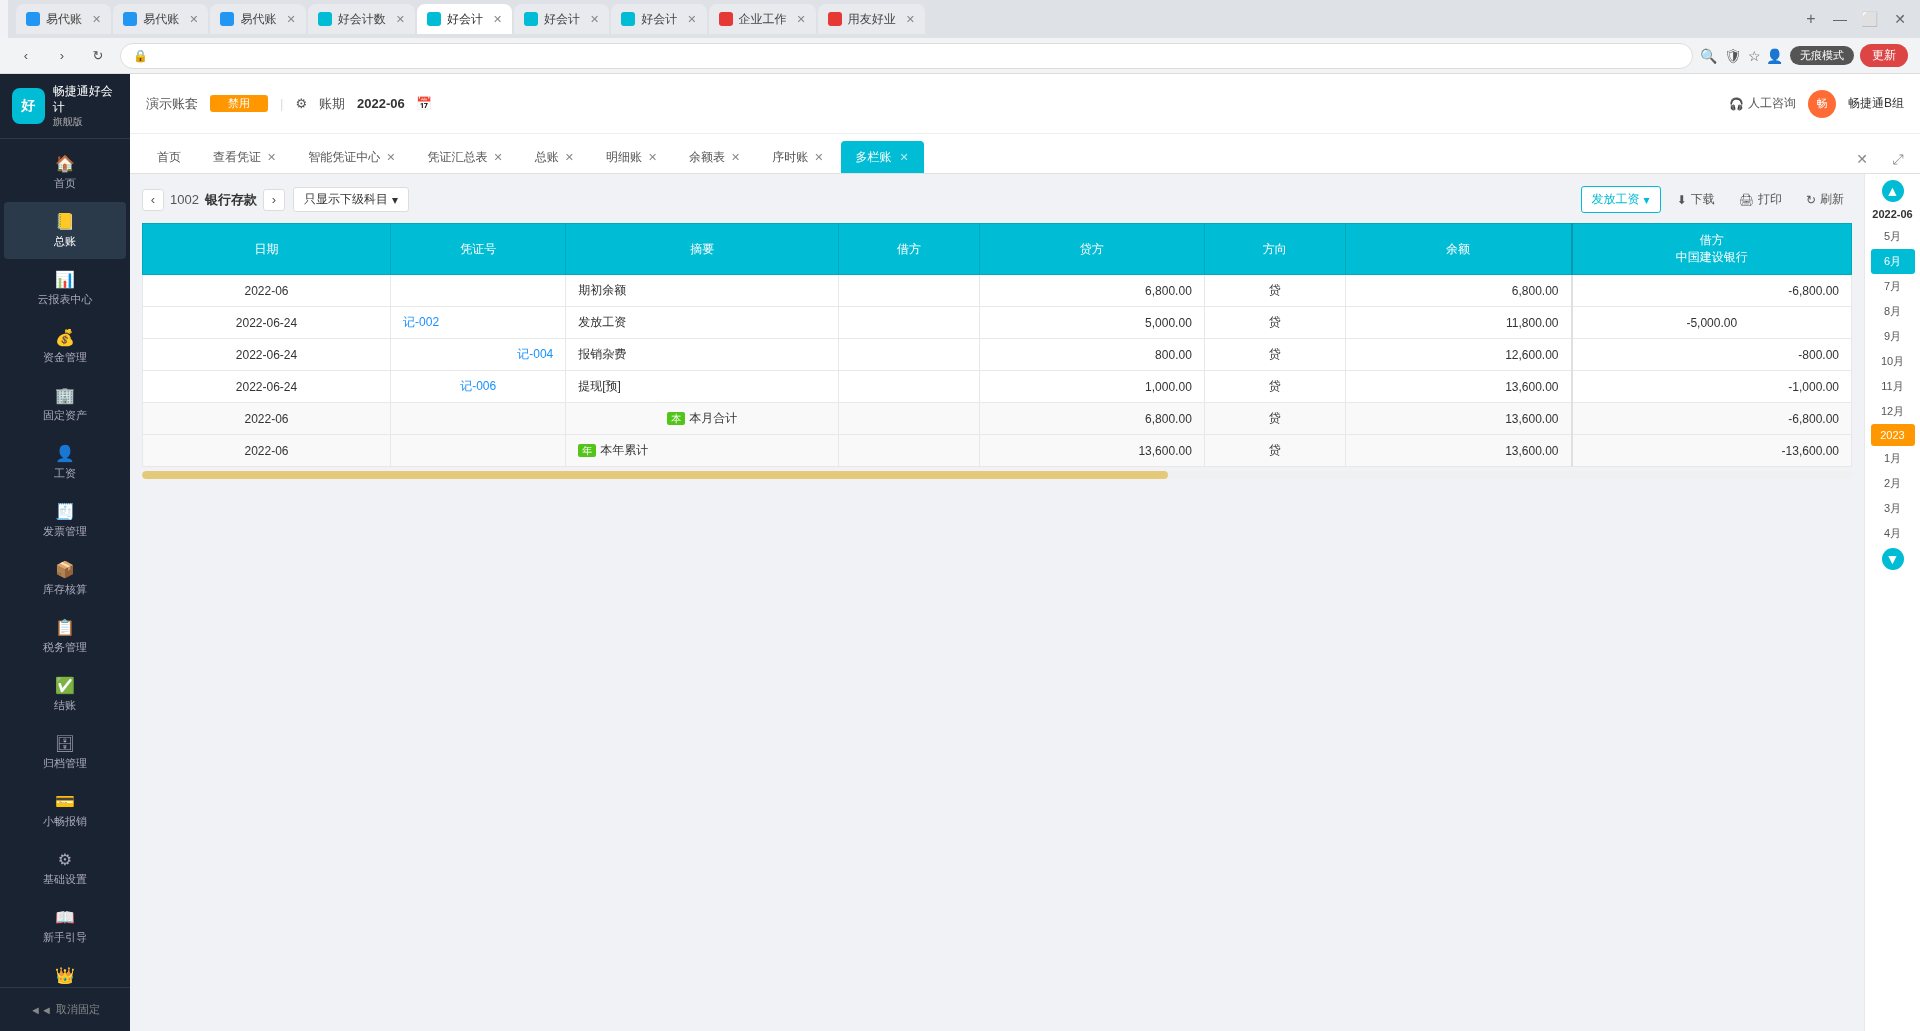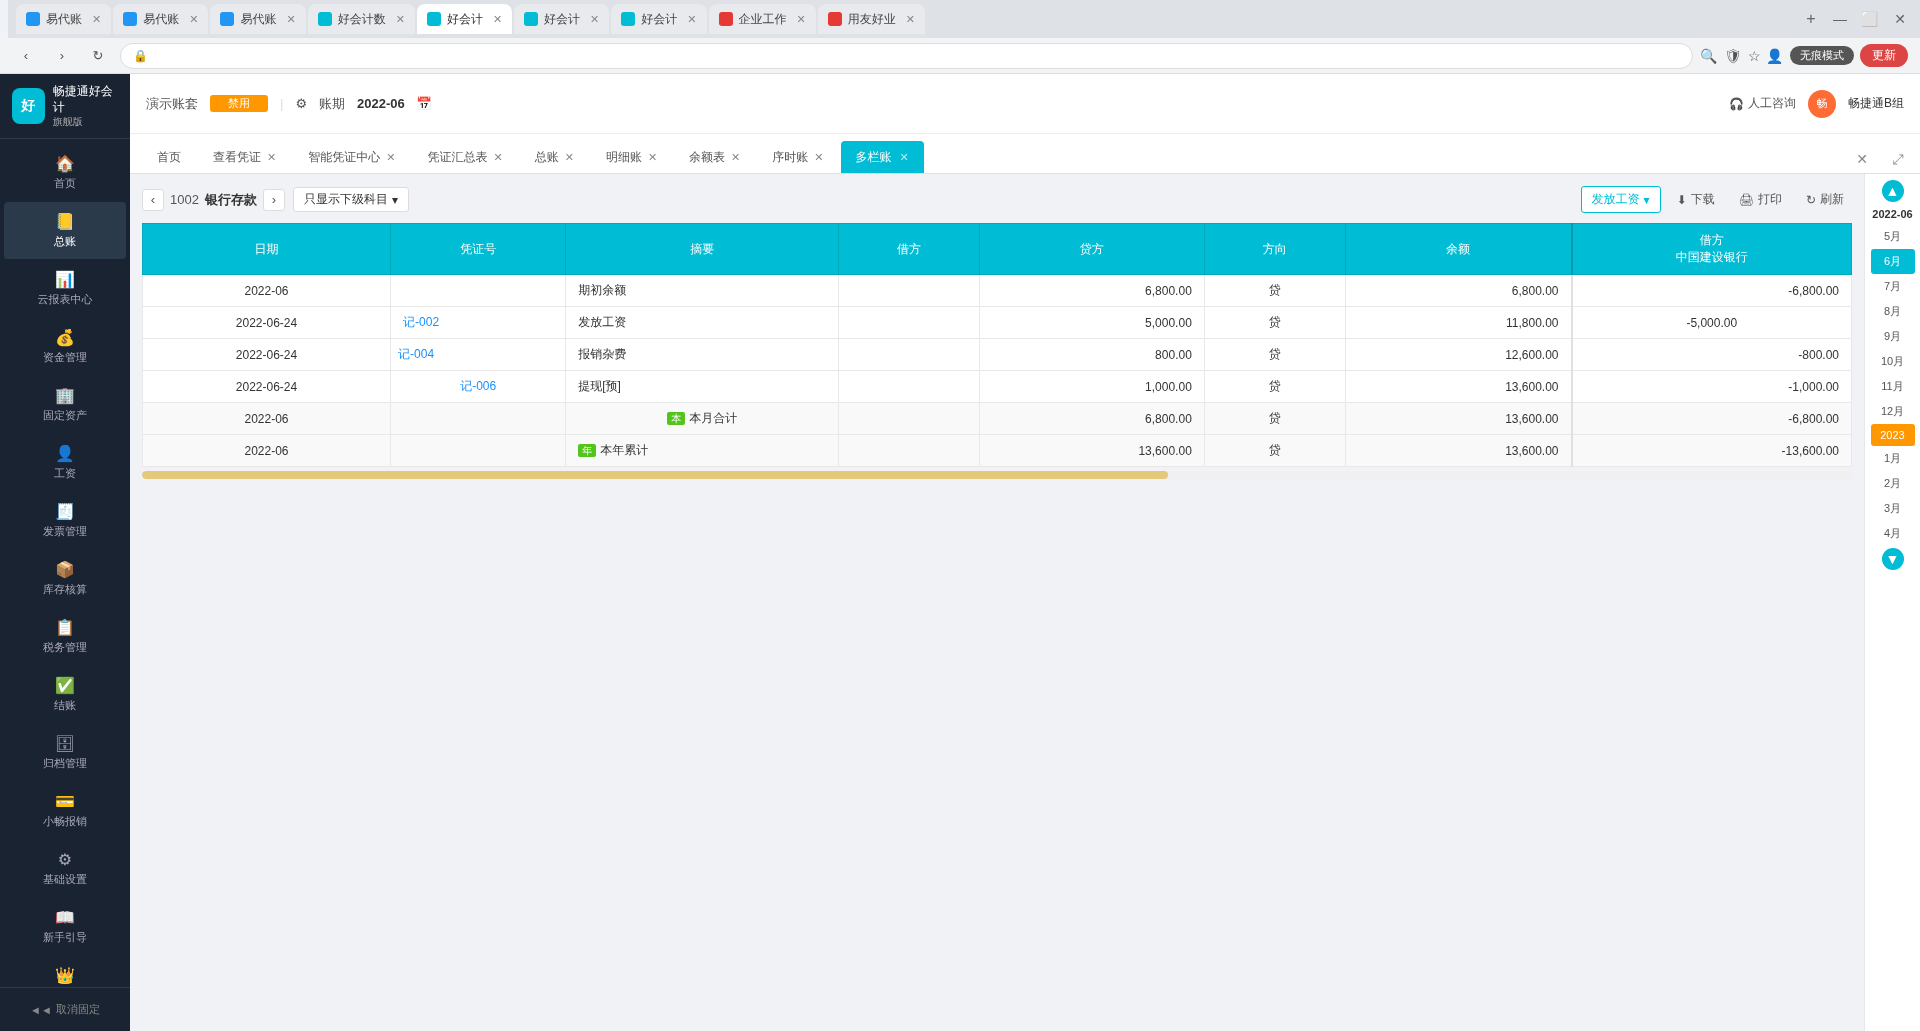--- a/index.html
+++ b/index.html
@@ -374,21 +374,21 @@
                 <td style="text-align: left;"><a class="voucher-link">记-002</a></td>
                 <td style="text-align: left;">发放工资</td>
                 <td style="text-align: right;"></td>
                 <td style="text-align: right;">5,000.00</td>
                 <td style="text-align: center;">贷</td>
                 <td style="text-align: right;">11,800.00</td>
                 <td style="border-left: 2px solid rgb(224, 224, 224);">-5,000.00</td>
               </tr>
               <tr>
                 <td style="text-align: center;">2022-06-24</td>
-                <td style="text-align: left; padding-left: 7px;"><a class="voucher-link">记-004</a></td>
+                <td style="text-align: right; padding-left: 7px;"><a class="voucher-link">记-004</a></td>
                 <td style="text-align: left;">报销杂费</td>
                 <td style="text-align: right;"></td>
                 <td style="text-align: right;">800.00</td>
                 <td style="text-align: center;">贷</td>
                 <td style="text-align: right;">12,600.00</td>
                 <td style="text-align: right; border-left: 2px solid rgb(224, 224, 224);">-800.00</td>
               </tr>
               <tr>
                 <td style="text-align: center;">2022-06-24</td>
                 <td style="text-align: center;"><a class="voucher-link">记-006</a></td>

